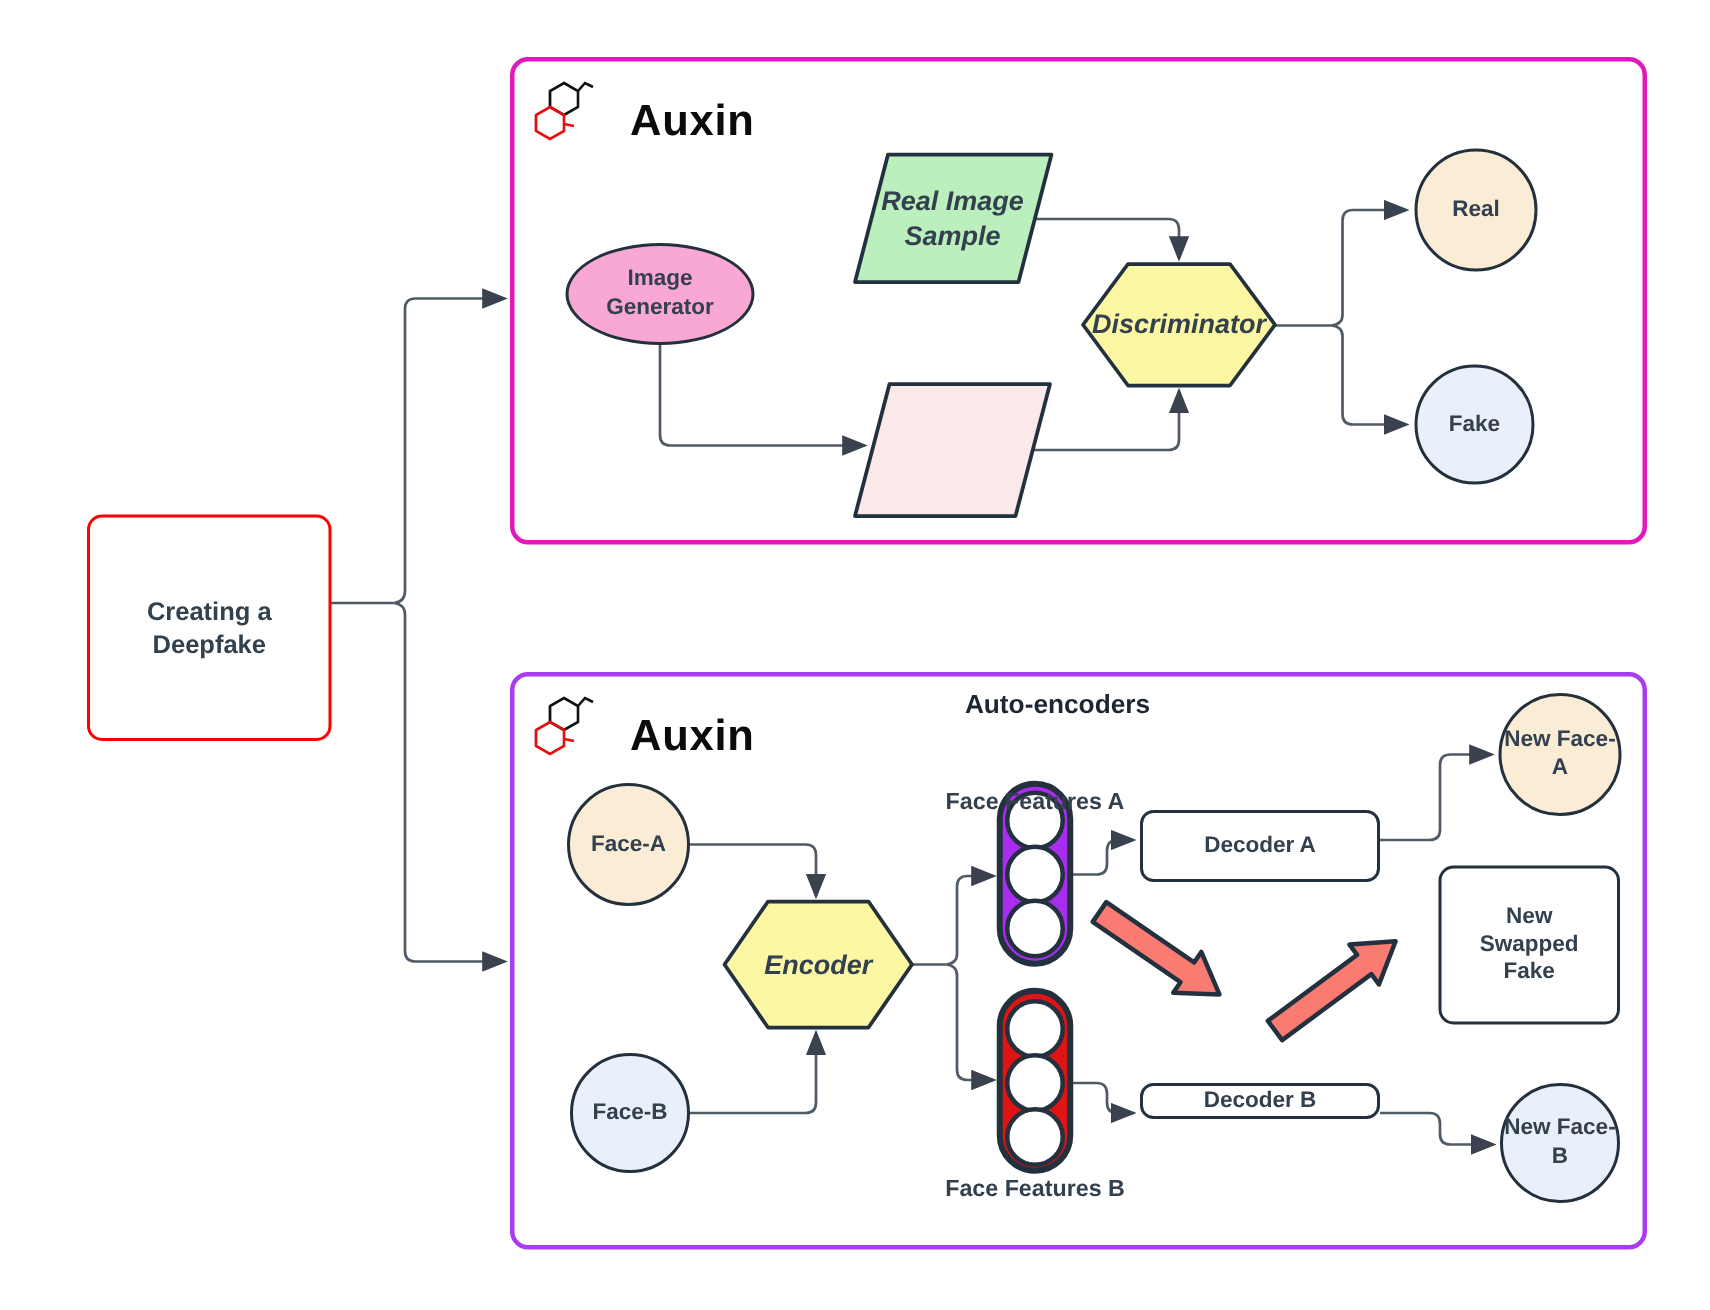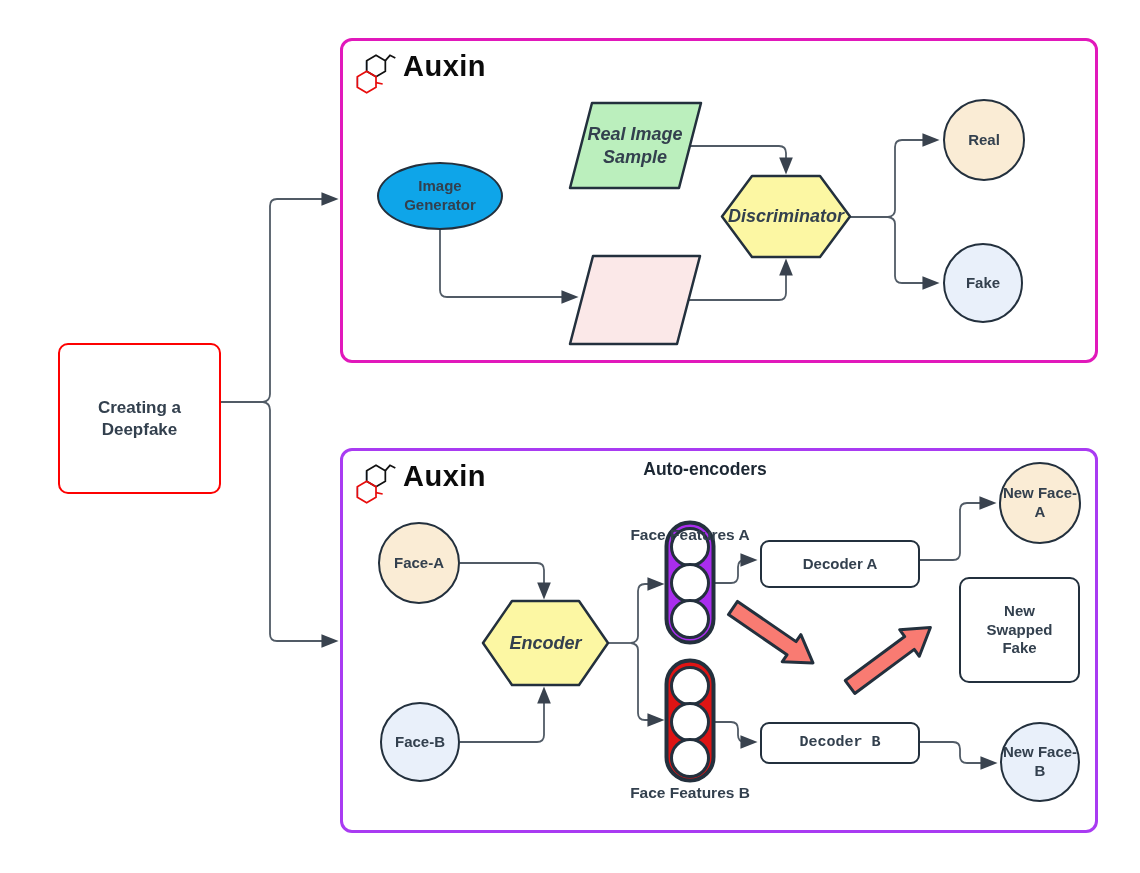--- a/index.html
+++ b/index.html
@@ -6,31 +6,31 @@
   .stage{position:relative;width:1140px;height:873px;background:#fff;overflow:hidden;}
   .overlay{position:absolute;left:0;top:0;z-index:1;}
   .panel{position:absolute;background:transparent;border-radius:12px;box-sizing:border-box;z-index:0;}
   .gan-panel{left:340px;top:38px;width:758px;height:325px;border:3px solid #E118BB;}
   .ae-panel{left:340px;top:448px;width:758px;height:385px;border:3px solid #A93BF2;}
   .node{position:absolute;box-sizing:border-box;display:flex;align-items:center;justify-content:center;
         text-align:center;font-weight:bold;color:#33404E;font-size:15px;line-height:1.25;z-index:2;}
   .circle{border-radius:50%;border:2.5px solid #23303D;}
   .cream{background:#FAECD5;}
   .blue{background:#E9F0FA;}
-  .ellipse{border-radius:50%;border:2.5px solid #23303D;background:#0ea5e9;padding:0 16px;}
+  .ellipse{border-radius:50%;border:2.5px solid #23303D;background:#f9a8d4;padding:0 16px;}
   .rect{background:#fff;border:2.5px solid #23303D;border-radius:9px;}
   .root-box{left:58px;top:343px;width:163px;height:151px;background:#fff;border:2.5px solid #FD0101;
             border-radius:10px;font-size:17px;padding:0 20px;}
   .lbl{position:absolute;z-index:2;display:flex;align-items:center;justify-content:center;
        text-align:center;color:#33404E;pointer-events:none;}
   .shape-lbl{font-weight:bold;font-size:18px;line-height:1.25;font-style:italic;}
   .gan-title{left:450px;top:58px;width:480px;height:26px;font-size:16.5px;font-weight:400;color:#141414;}
   .ae-title{left:555px;top:456px;width:300px;height:26px;font-size:17.5px;font-weight:bold;color:#1c2733;text-align:center;}
   .ff-lbl{font-size:15.5px;font-weight:bold;}
-  .logo{position:absolute;display:flex;align-items:flex-start;gap:0;z-index:2;}
+  .logo{position:absolute;display:flex;align-items:flex-end;gap:17px;z-index:2;}
   .logo-text{font-size:29px;font-weight:800;color:#0b0b0b;letter-spacing:0.5px;}
 </style>
 </head>
 <body>
 
 <div class="stage">
 
   <div class="panel gan-panel"></div>
   <div class="panel ae-panel"></div>
 
@@ -132,21 +132,21 @@
   </div>
   <div class="node circle blue" style="left:380px;top:702px;width:80px;height:80px;">
     <span>Face-B</span>
   </div>
   <div class="lbl shape-lbl" style="left:483px;top:601px;width:125px;height:84px;">Encoder</div>
   <div class="lbl ff-lbl" style="left:610px;top:500px;width:160px;height:18px;margin-top:26px;">Face Features A</div>
   <div class="lbl ff-lbl" style="left:610px;top:784px;width:160px;height:18px;">Face Features B</div>
   <div class="node rect" style="left:760px;top:540px;width:160px;height:48px;">
     <span>Decoder A</span>
   </div>
-  <div class="node rect" style="left:760px;top:722px;width:160px;height:42px;font-family:Liberation Mono, monospace;">
+  <div class="node rect" style="left:760px;top:722px;width:160px;height:24px;">
     <span>Decoder B</span>
   </div>
   <div class="node circle cream" style="left:999px;top:462px;width:82px;height:82px;">
     <span>New Face-A</span>
   </div>
   <div class="node circle blue" style="left:1000px;top:722px;width:80px;height:80px;">
     <span>New Face-B</span>
   </div>
   <div class="node rect" style="left:959px;top:577px;width:121px;height:106px;border-radius:10px;padding:0 14px;">
     <span>New Swapped Fake</span>

